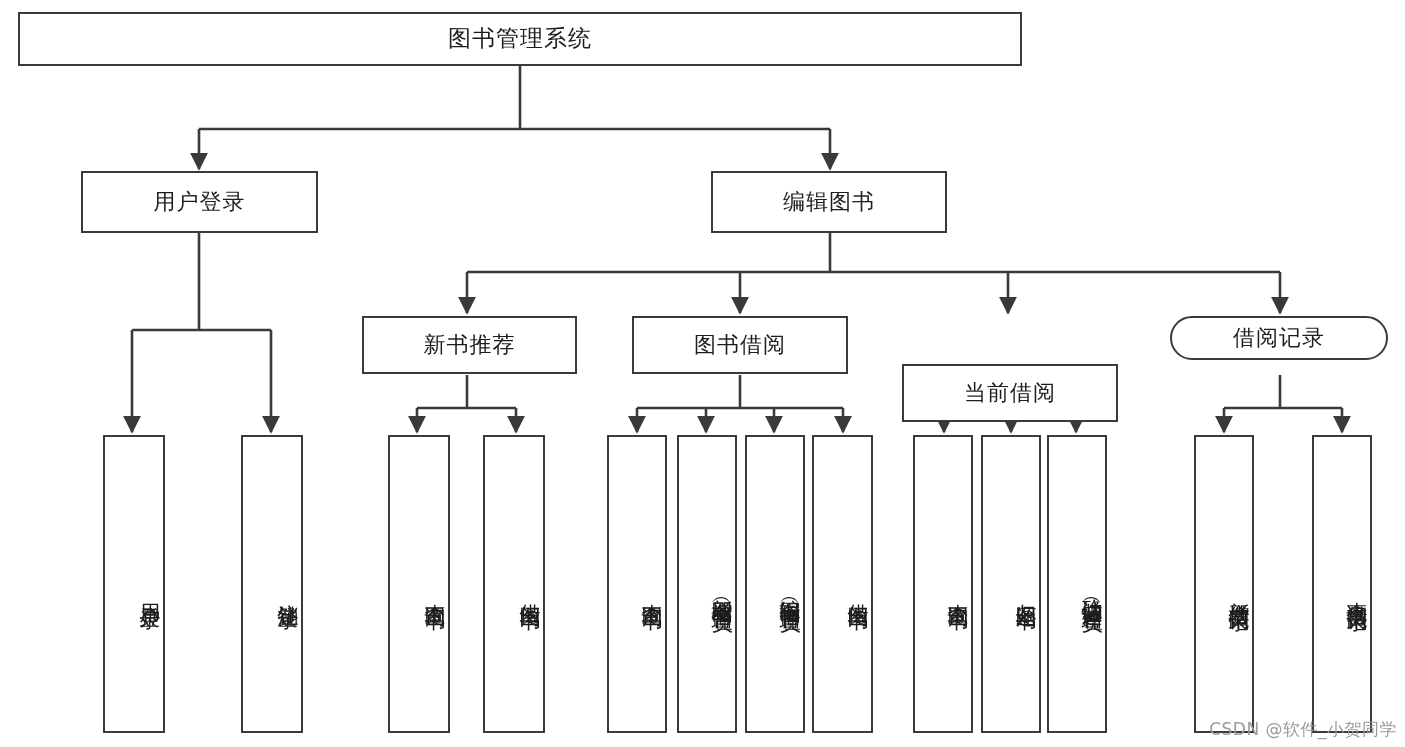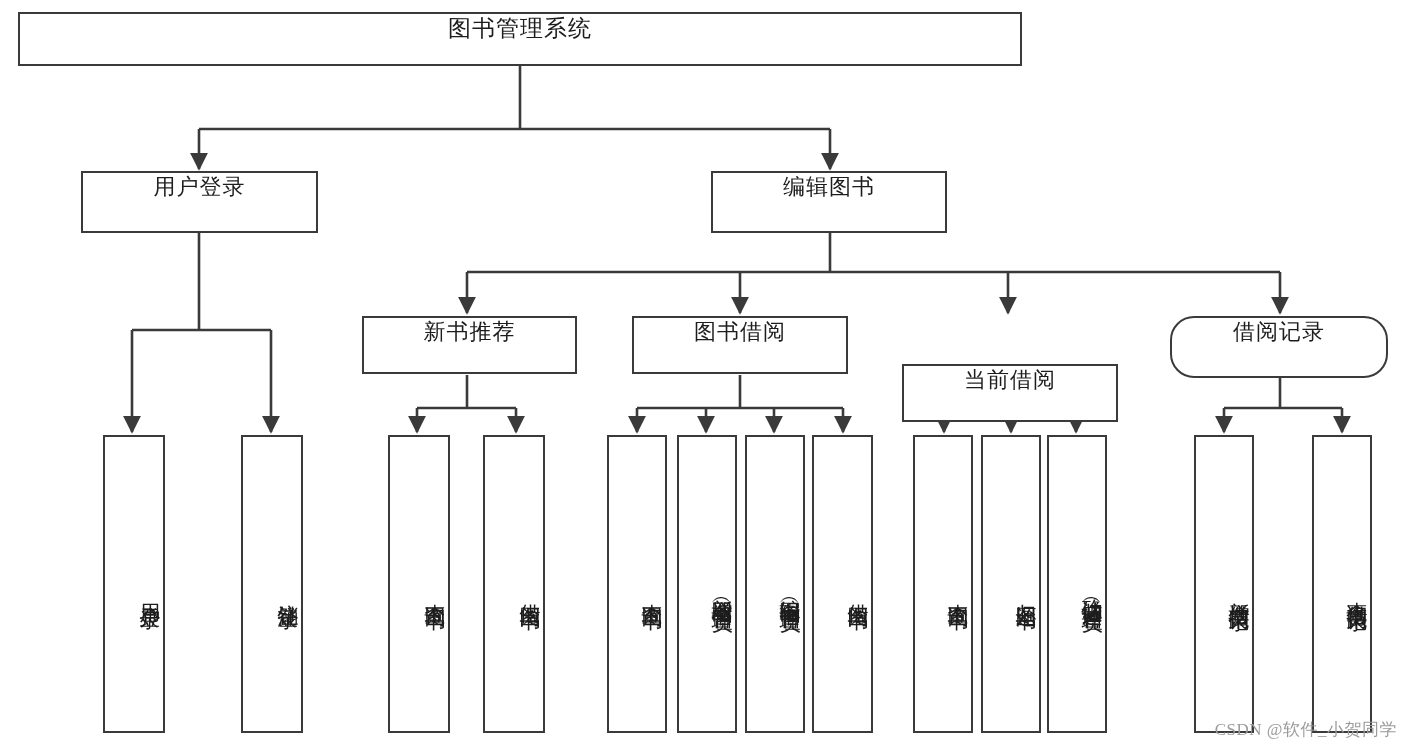--- a/index.html
+++ b/index.html
@@ -25,20 +25,21 @@
     width: 1405px;
     height: 747px;
     pointer-events: none;
   }
   .node {
     position: absolute;
     box-sizing: border-box;
     background: #ffffff;
     border: 2px solid #3a3a3a;
     display: flex;
+    align-items: center;
     justify-content: center;
     text-align: center;
     color: #1d1d1d;
     line-height: 1.28;
   }
   .node.horizontal {
     font-size: 22px;
     letter-spacing: 1px;
   }
   .node.vertical {
@@ -60,21 +61,20 @@
   }
   #watermark {
     position: absolute;
     right: 8px;
     bottom: 6px;
     font-size: 17px;
     color: #9b9b9b;
     letter-spacing: 0.5px;
     white-space: nowrap;
     user-select: none;
-    font-family: Liberation Serif, serif;
   }
 </style>
 </head>
 <body>
 
 <div id="diagram-root">
 
   <svg id="edges-layer" viewBox="0 0 1405 747" width="1405" height="747" xmlns="http://www.w3.org/2000/svg">
     <defs>
       <marker id="arrow" viewBox="0 0 10 10" refX="9" refY="5" markerWidth="7" markerHeight="7" orient="auto-start-reverse">
@@ -141,21 +141,21 @@
 
   <div class="node horizontal" style="left:362px; top:316px; width:215px; height:58px;">
     <span class="node-text">新书推荐</span>
   </div>
   <div class="node horizontal" style="left:632px; top:316px; width:216px; height:58px;">
     <span class="node-text">图书借阅</span>
   </div>
   <div class="node horizontal" style="left:902px; top:316px; width:216px; height:58px;margin-top:48px;">
     <span class="node-text">当前借阅</span>
   </div>
-  <div class="node horizontal" style="left:1170px; top:316px; width:218px; height:62px;border-radius:24px;">
+  <div class="node horizontal" style="left:1170px; top:316px; width:218px; height:44px;border-radius:24px;">
     <span class="node-text">借阅记录</span>
   </div>
 
   <div class="node vertical" style="left:103px; top:435px; width:62px; height:298px;">
     <span class="node-text">用户登录</span>
   </div>
   <div class="node vertical" style="left:241px; top:435px; width:62px; height:298px;">
     <span class="node-text">注销登录</span>
   </div>
 

